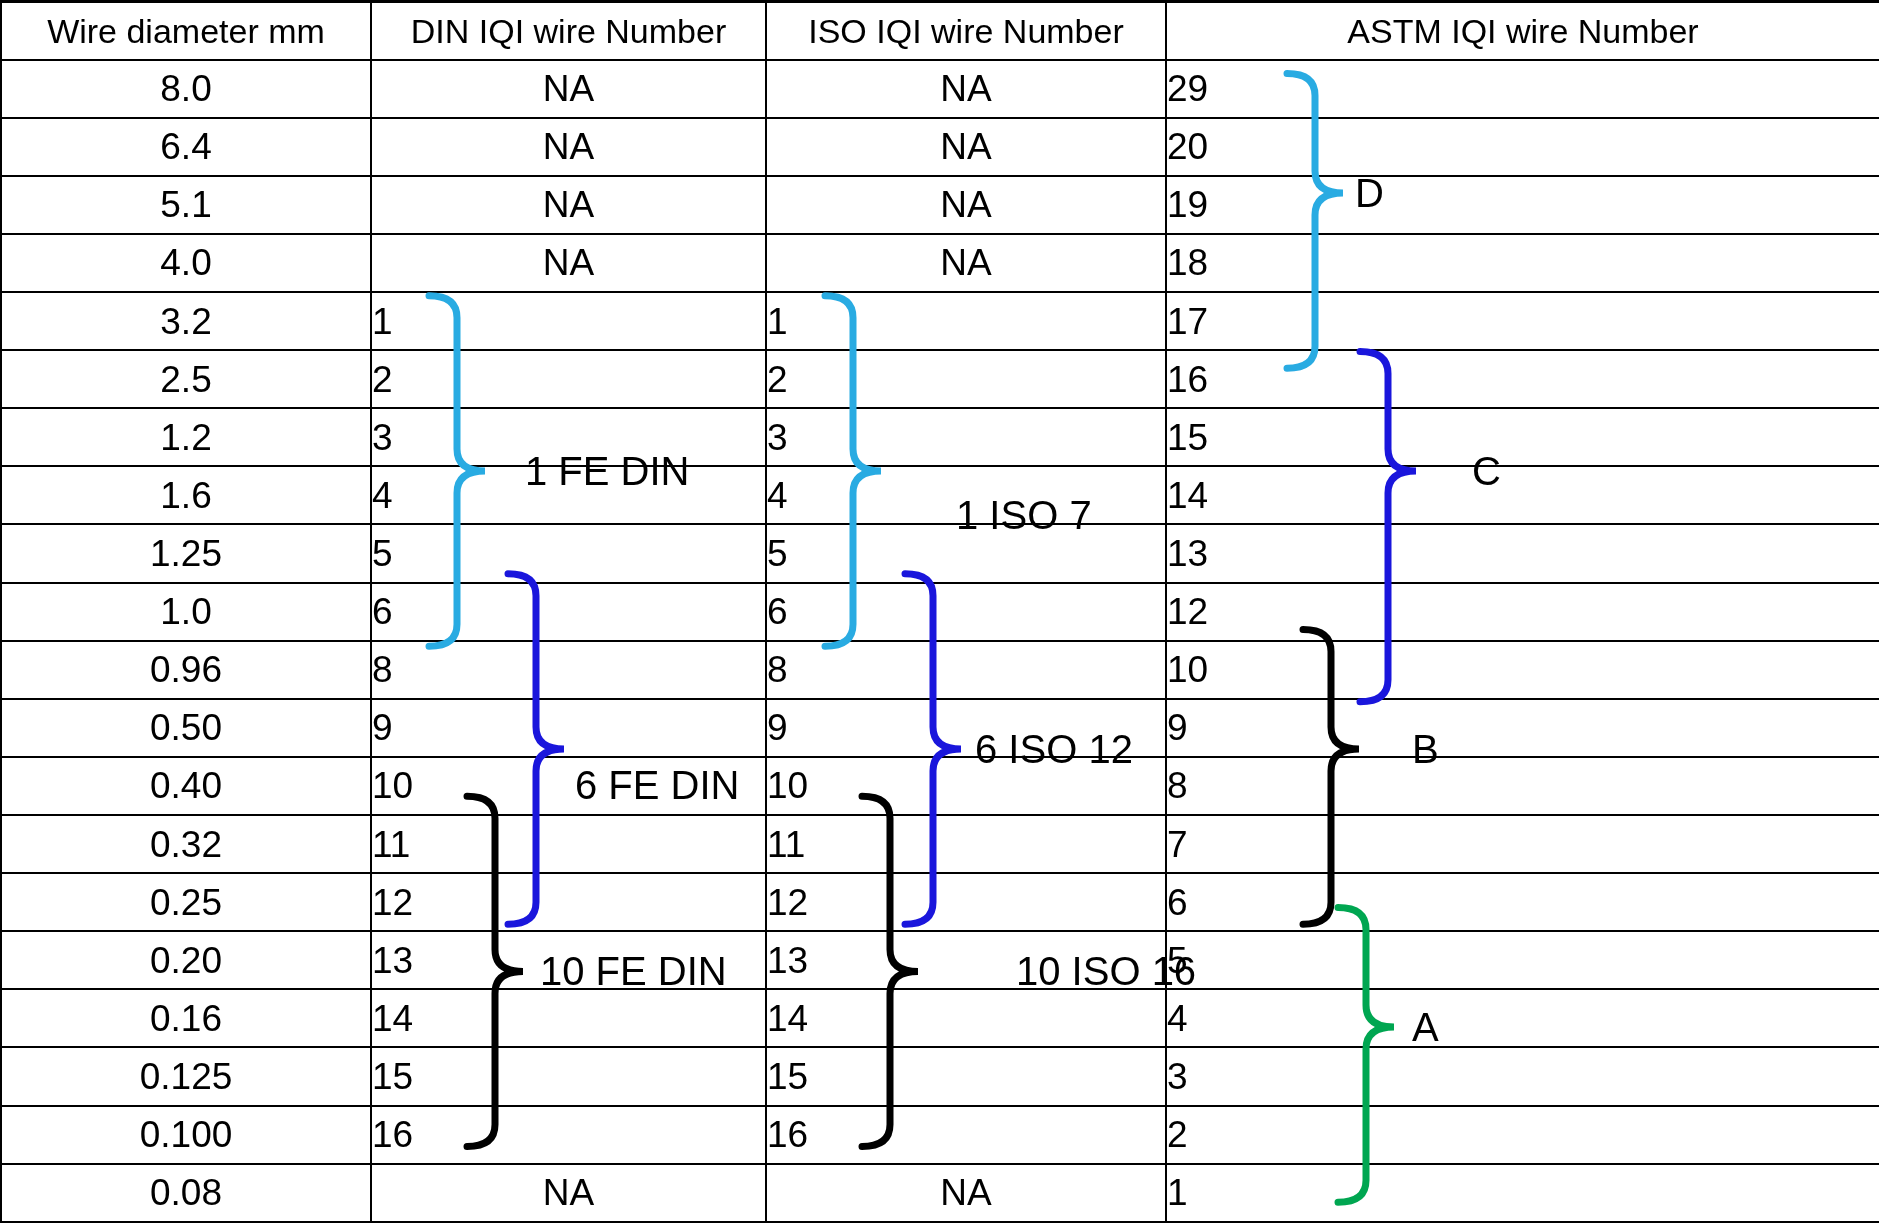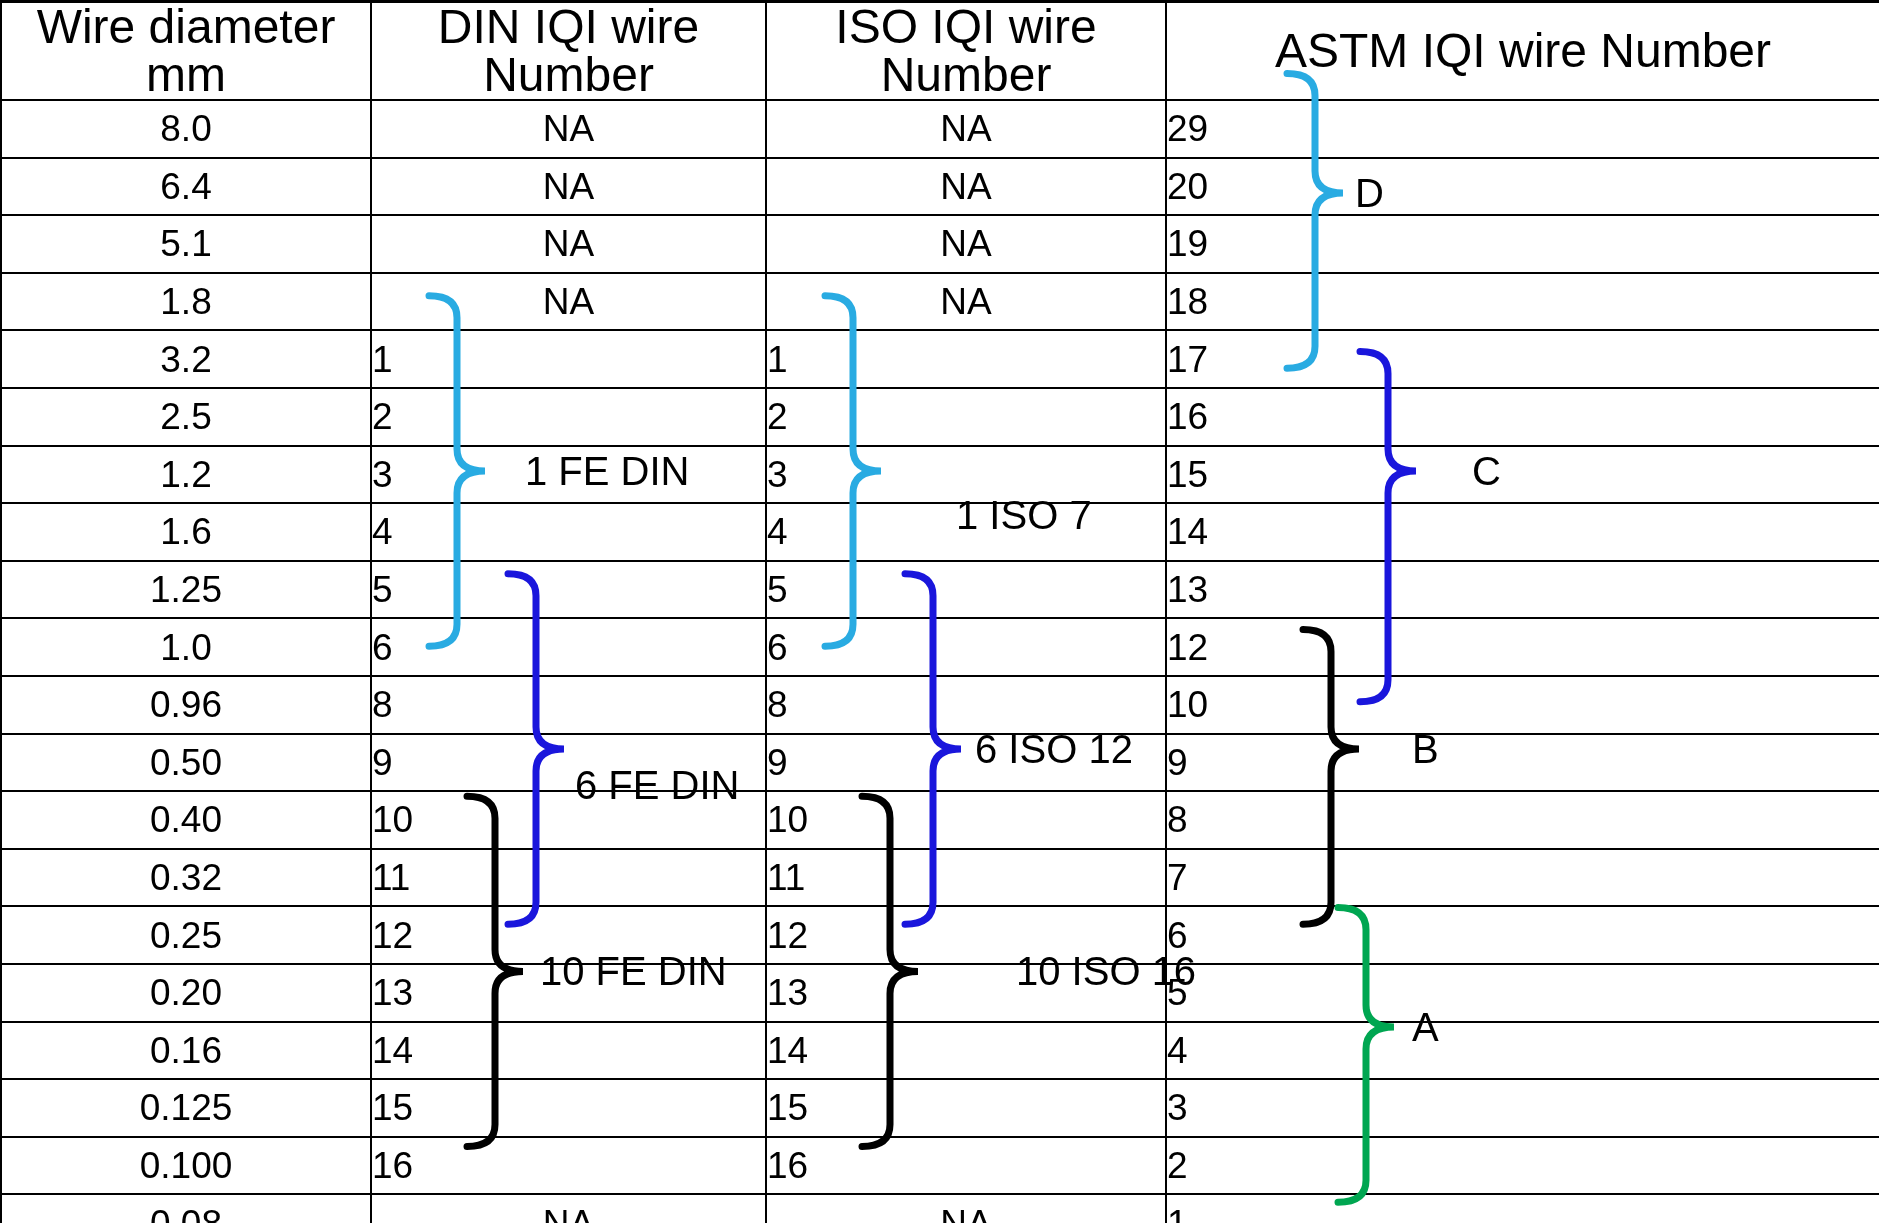--- a/index.html
+++ b/index.html
@@ -5,21 +5,21 @@
   html,body{margin:0;padding:0;background:#fff;}
   body{width:1879px;height:1223px;overflow:hidden;
        font-family:"Liberation Sans","DejaVu Sans",sans-serif;}
   #stage{position:relative;width:1879px;height:1223px;background:#fff;}
 
   table.iqi{border-collapse:collapse;width:1879px;height:1223px;table-layout:fixed;
             position:absolute;left:0;top:0;}
   table.iqi td,table.iqi th{border:2px solid #000;padding:0;margin:0;
             font-weight:normal;font-size:37px;color:#000;line-height:1;
             vertical-align:middle;background:transparent;height:55.6px;}
-  table.iqi tr.hdr th{font-size:48px;text-align:center;border-top:3px solid #000;}
+  table.iqi tr.hdr th{font-size:34px;text-align:center;border-top:3px solid #000;}
   td.c-dia{text-align:center;}
   td.c-num{text-align:left;padding-left:10px;}
   td.c-na{text-align:center;}
   col.w-dia{width:370px;}
   col.w-din{width:395px;}
   col.w-iso{width:400px;}
   col.w-astm{width:714px;}
 
   
   #overlay{position:absolute;left:0;top:0;width:1879px;height:1223px;pointer-events:none;}
@@ -59,21 +59,21 @@
           <td class="c-na">NA</td>
           <td class="c-num">20</td>
         </tr>
         <tr>
           <td class="c-dia">5.1</td>
           <td class="c-na">NA</td>
           <td class="c-na">NA</td>
           <td class="c-num">19</td>
         </tr>
         <tr>
-          <td class="c-dia">1.8</td>
+          <td class="c-dia">4.0</td>
           <td class="c-na">NA</td>
           <td class="c-na">NA</td>
           <td class="c-num">18</td>
         </tr>
         <tr>
           <td class="c-dia">3.2</td>
           <td class="c-num">1</td>
           <td class="c-num">1</td>
           <td class="c-num">17</td>
         </tr>

